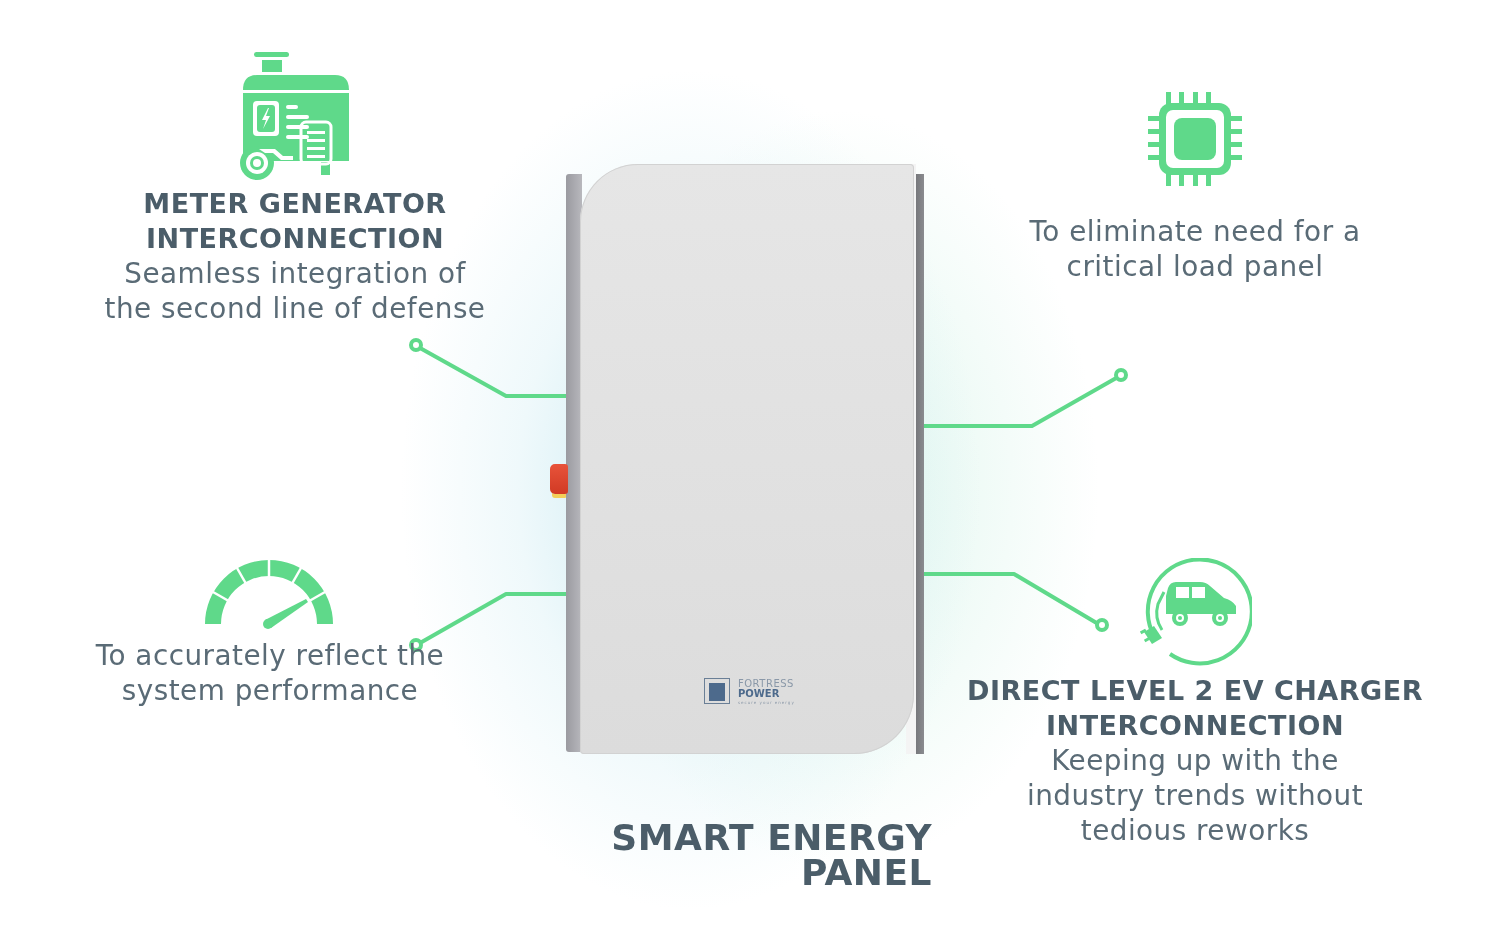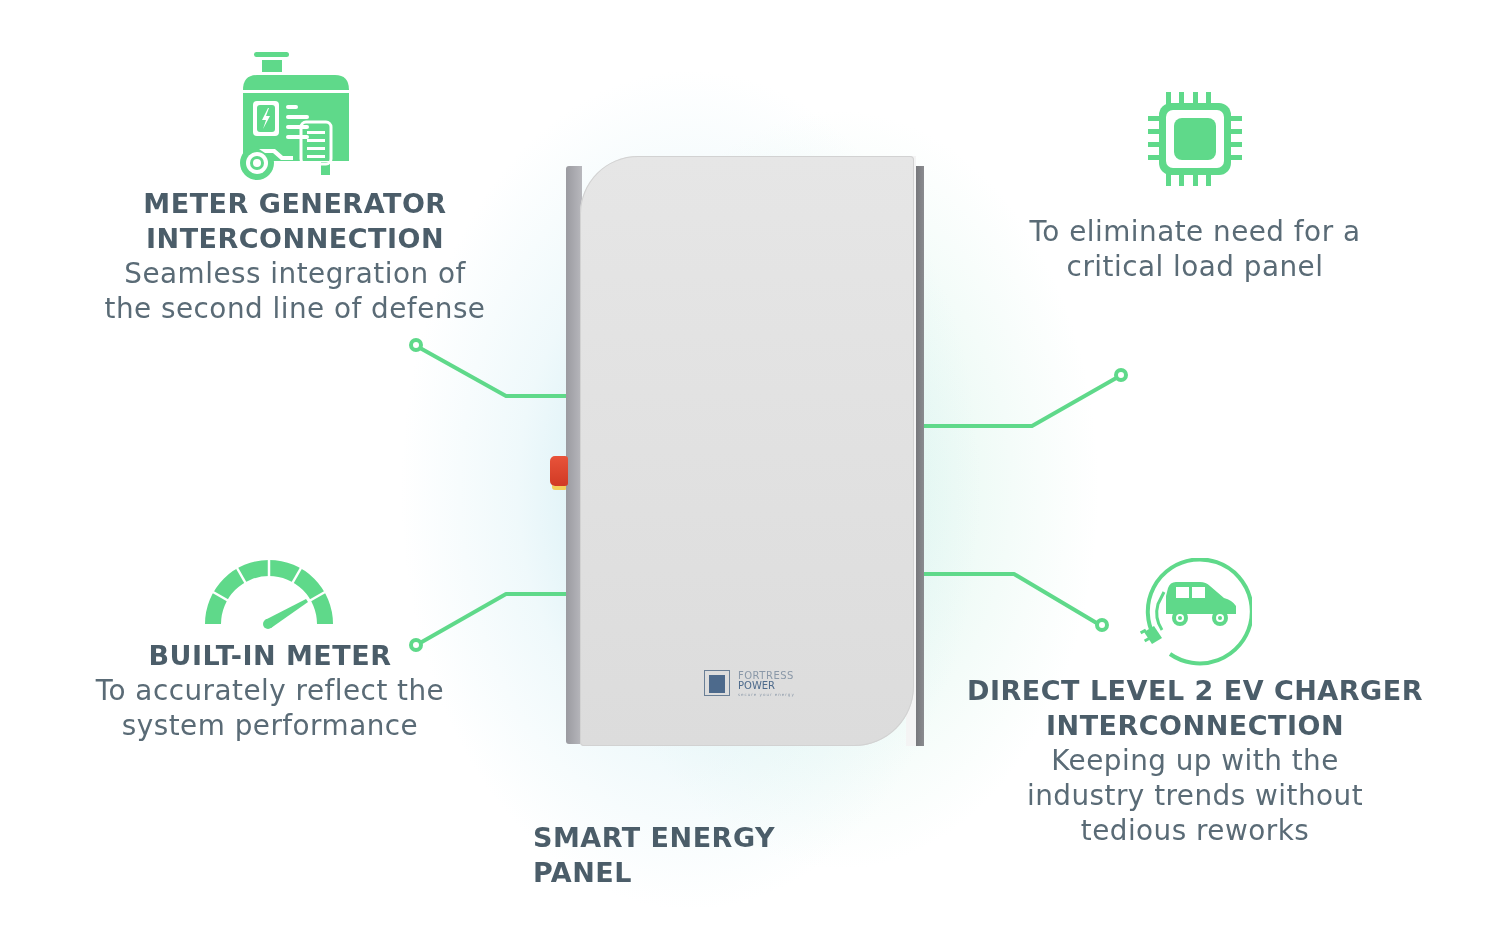--- a/index.html
+++ b/index.html
@@ -23,21 +23,21 @@
     color:#4b5d69; white-space:pre-line;
   }
   .feature .desc {
     font-family:"DejaVu Sans", sans-serif; font-weight:normal;
     font-size:29px; line-height:35px; letter-spacing:0.5px;
     color:#5a6b76; white-space:pre-line;
     transform:scaleX(0.96);
   }
   .icon { position:absolute; }
   svg.lines { position:absolute; left:0; top:0; }
-  .device { position:absolute; left:566px; top:156px; width:358px; height:590px; }
+  .device { position:absolute; left:566px; top:164px; width:358px; height:590px; }
   .panel-face {
     position:absolute; left:14px; top:0; width:334px; height:590px;
     background:linear-gradient(180deg,#e6e6e6 0%,#dcdcdc 100%);
     border-radius:58px 4px 60px 4px;
     box-shadow: inset 0 0 0 1px #d2d2d2;
   }
   .side-left {
     position:absolute; left:0; top:10px; width:16px; height:578px;
     background:linear-gradient(90deg,#9a9aa0,#b8b8bd);
     border-radius:3px 0 0 3px;
@@ -59,25 +59,25 @@
   .logo { position:absolute; left:136px; top:506px; width:100px; height:40px; }
   .logo .box {
     position:absolute; left:2px; top:8px; width:24px; height:24px;
     border:1px solid #6a7f96;
   }
   .logo .inner {
     position:absolute; left:7px; top:13px; width:16px; height:18px;
     background:#4d6a8c;
   }
   .logo .brand1 { position:absolute; left:36px; top:8px; font-size:10px; color:#8a98a8; letter-spacing:0.5px; }
-  .logo .brand2 { position:absolute; left:36px; top:18px; font-size:10px; font-weight:normal; color:#4d6a8c; }
+  .logo .brand2 { position:absolute; left:36px; top:18px; font-size:10px; font-weight:bold; color:#4d6a8c; }
   .logo .tag { position:absolute; left:36px; top:30px; font-size:4px; color:#8a98a8; letter-spacing:1px; }
   .product-name {
-    position:absolute; left:533px; top:820px; width:380px; text-align:left;
-    font-weight:bold; font-size:27px; line-height:35px; letter-spacing:0.5px;
+    position:absolute; left:552px; top:820px; width:380px; text-align:right;
+    font-weight:bold; font-size:36px; line-height:35px; letter-spacing:0.5px;
     color:#4b5d69; white-space:pre-line;
   }
 </style>
 </head>
 <body>
 
 <div class="glow"></div>
 
 <svg class="lines" width="1500" height="940">
   <g stroke="#5fd98a" stroke-width="4" fill="none" stroke-linejoin="round">
@@ -170,21 +170,20 @@
       <line x1="66" y1="66" x2="98" y2="10"></line>
       <line x1="66" y1="66" x2="10" y2="34"></line>
       <line x1="66" y1="66" x2="122" y2="34"></line>
     </g>
     <path d="M62 62 L103 41 L105 44 L68 70 Z" fill="#5fd98a"></path>
     <circle cx="65" cy="66" r="5" fill="#5fd98a"></circle>
   </svg>
 </div>
 
 <div class="feature" style="left:60px;top:638px;width:420px;">
-  <div class="title">BUILT-IN METER</div>
   <div class="desc">To accurately reflect the
 system performance</div>
 </div>
 
 <div class="icon" style="left:1140px;top:558px;">
   <svg width="112" height="108" viewBox="0 0 112 108">
     <path d="M14 78 A52 52 0 1 1 30 96" fill="none" stroke="#5fd98a" stroke-width="4"></path>
     <path d="M22 72 Q14 60 18 46 L24 34" fill="none" stroke="#5fd98a" stroke-width="3"></path>
     <g fill="#5fd98a">
       <path d="M26 38 L26 56 L96 56 L96 48 Q92 42 84 40 L70 28 Q66 24 60 24 L36 24 Q30 24 28 30 Z"></path>

